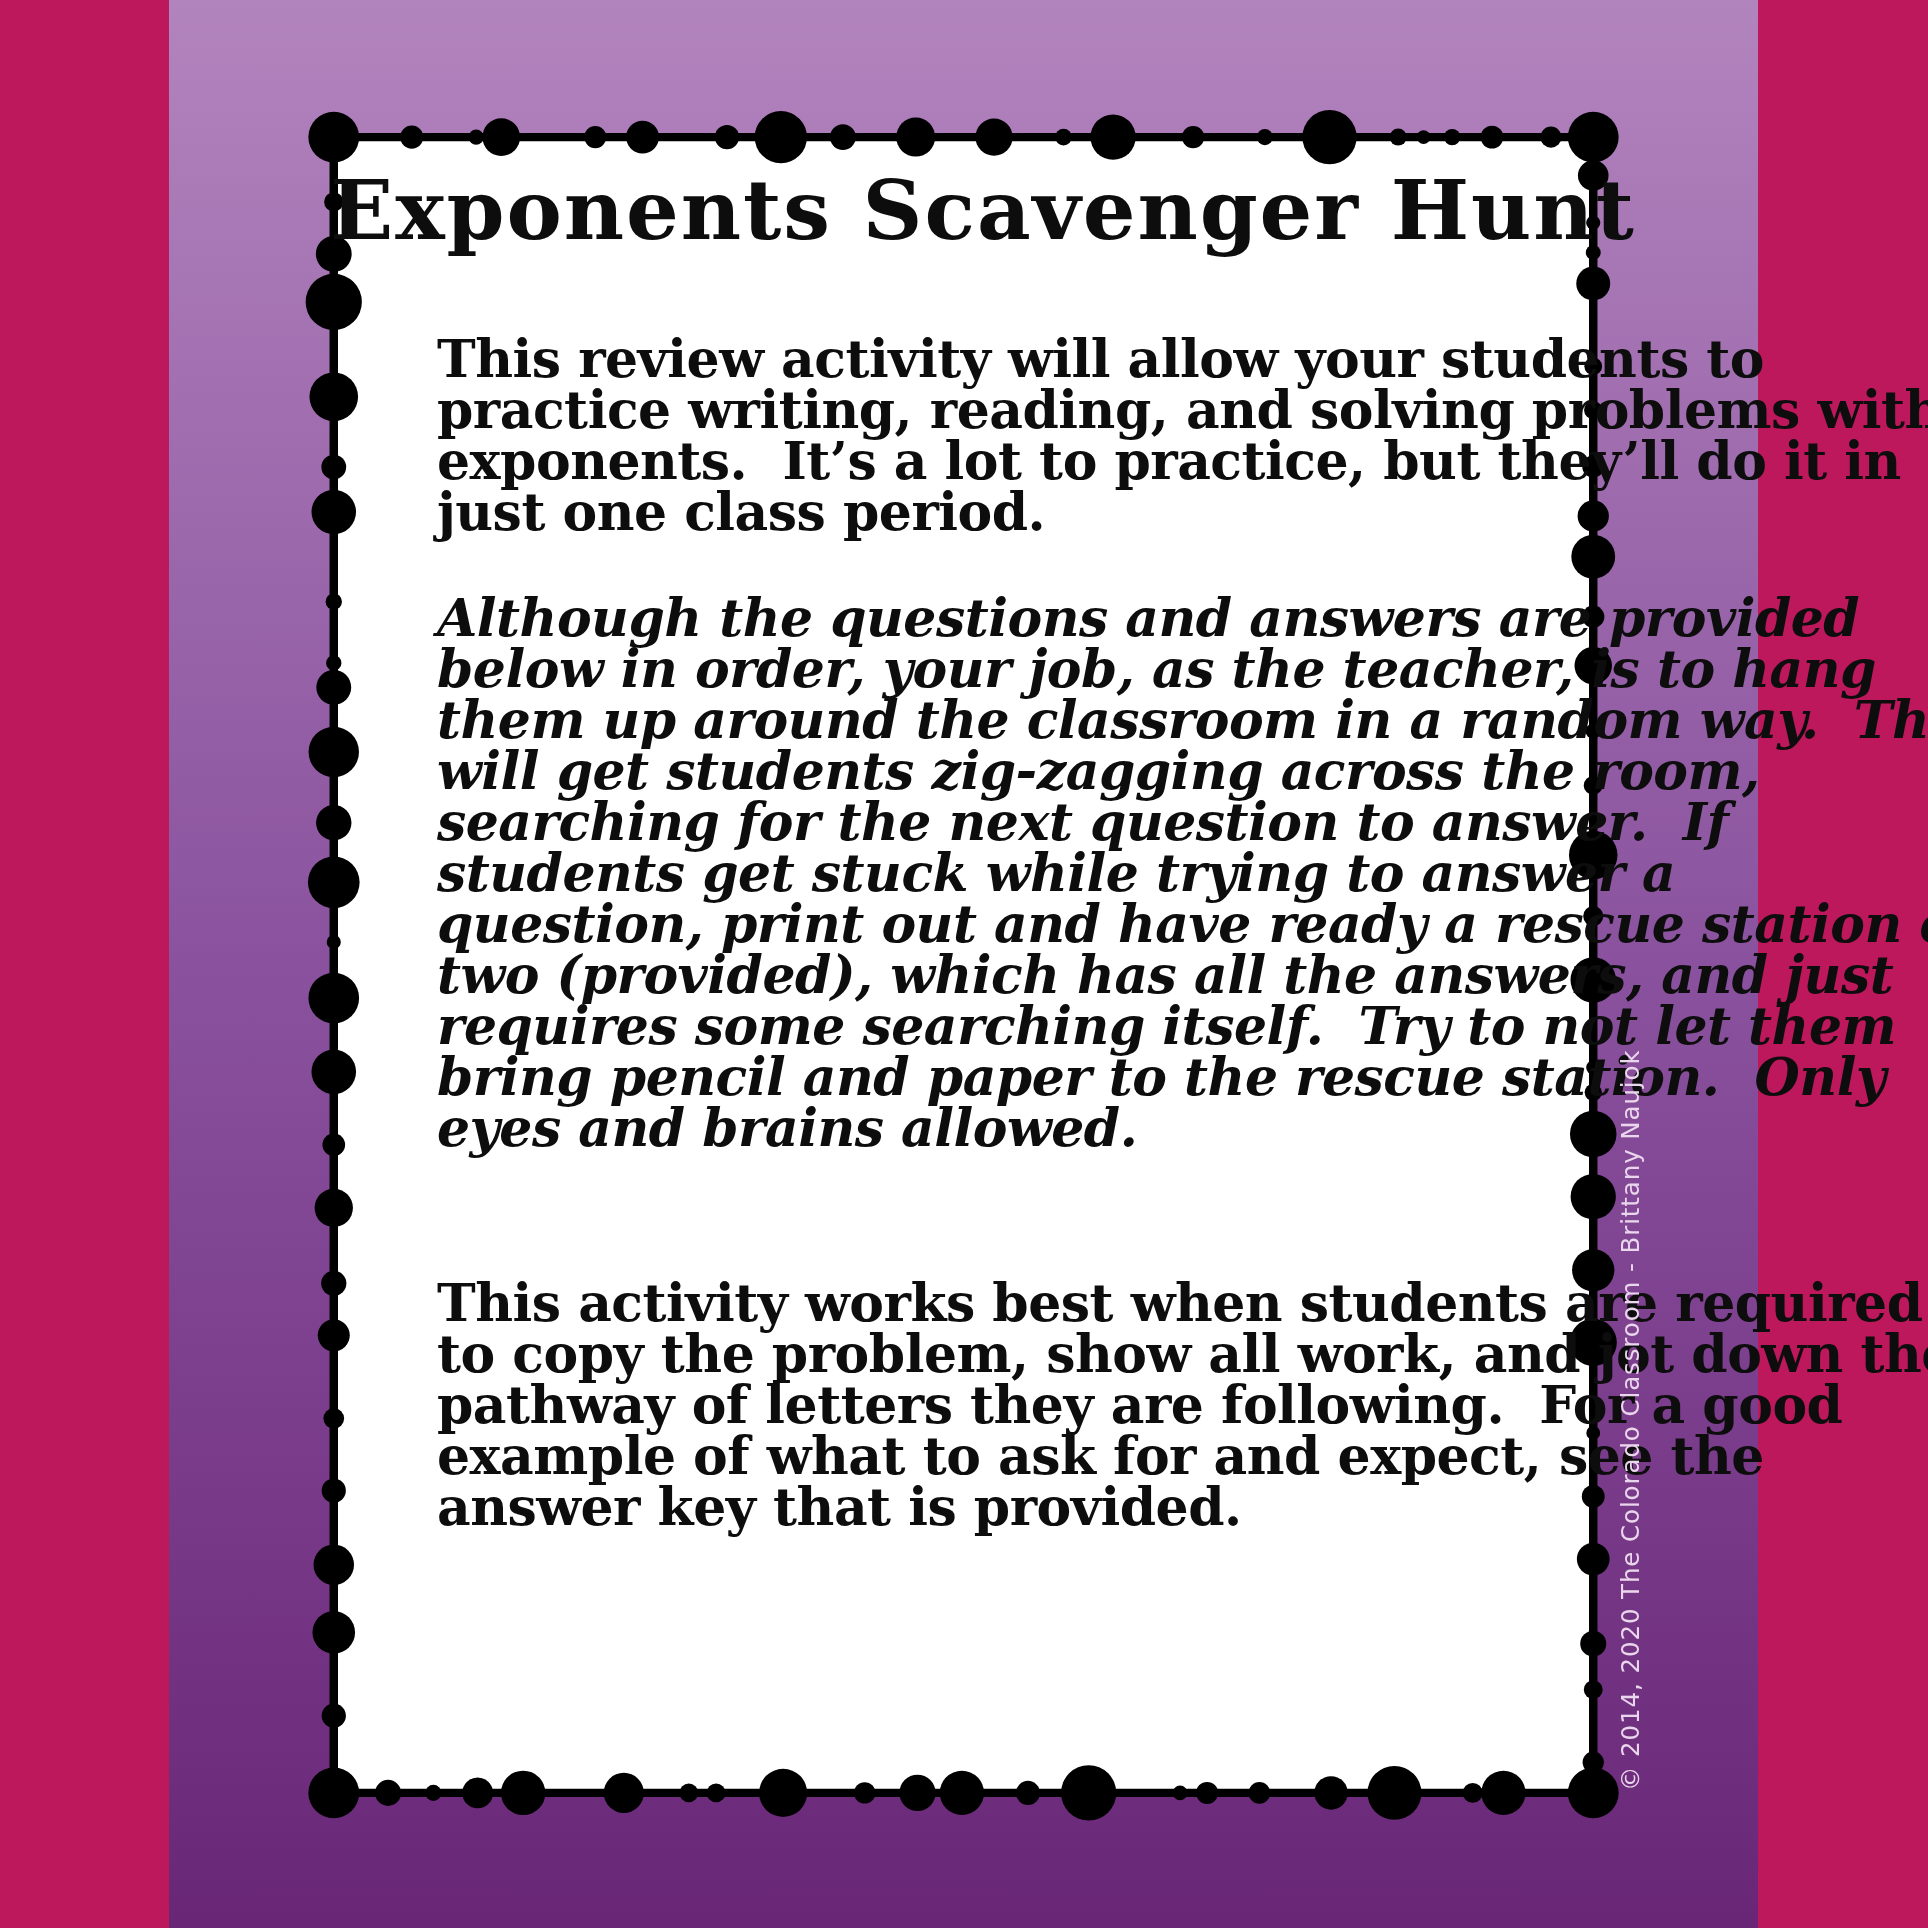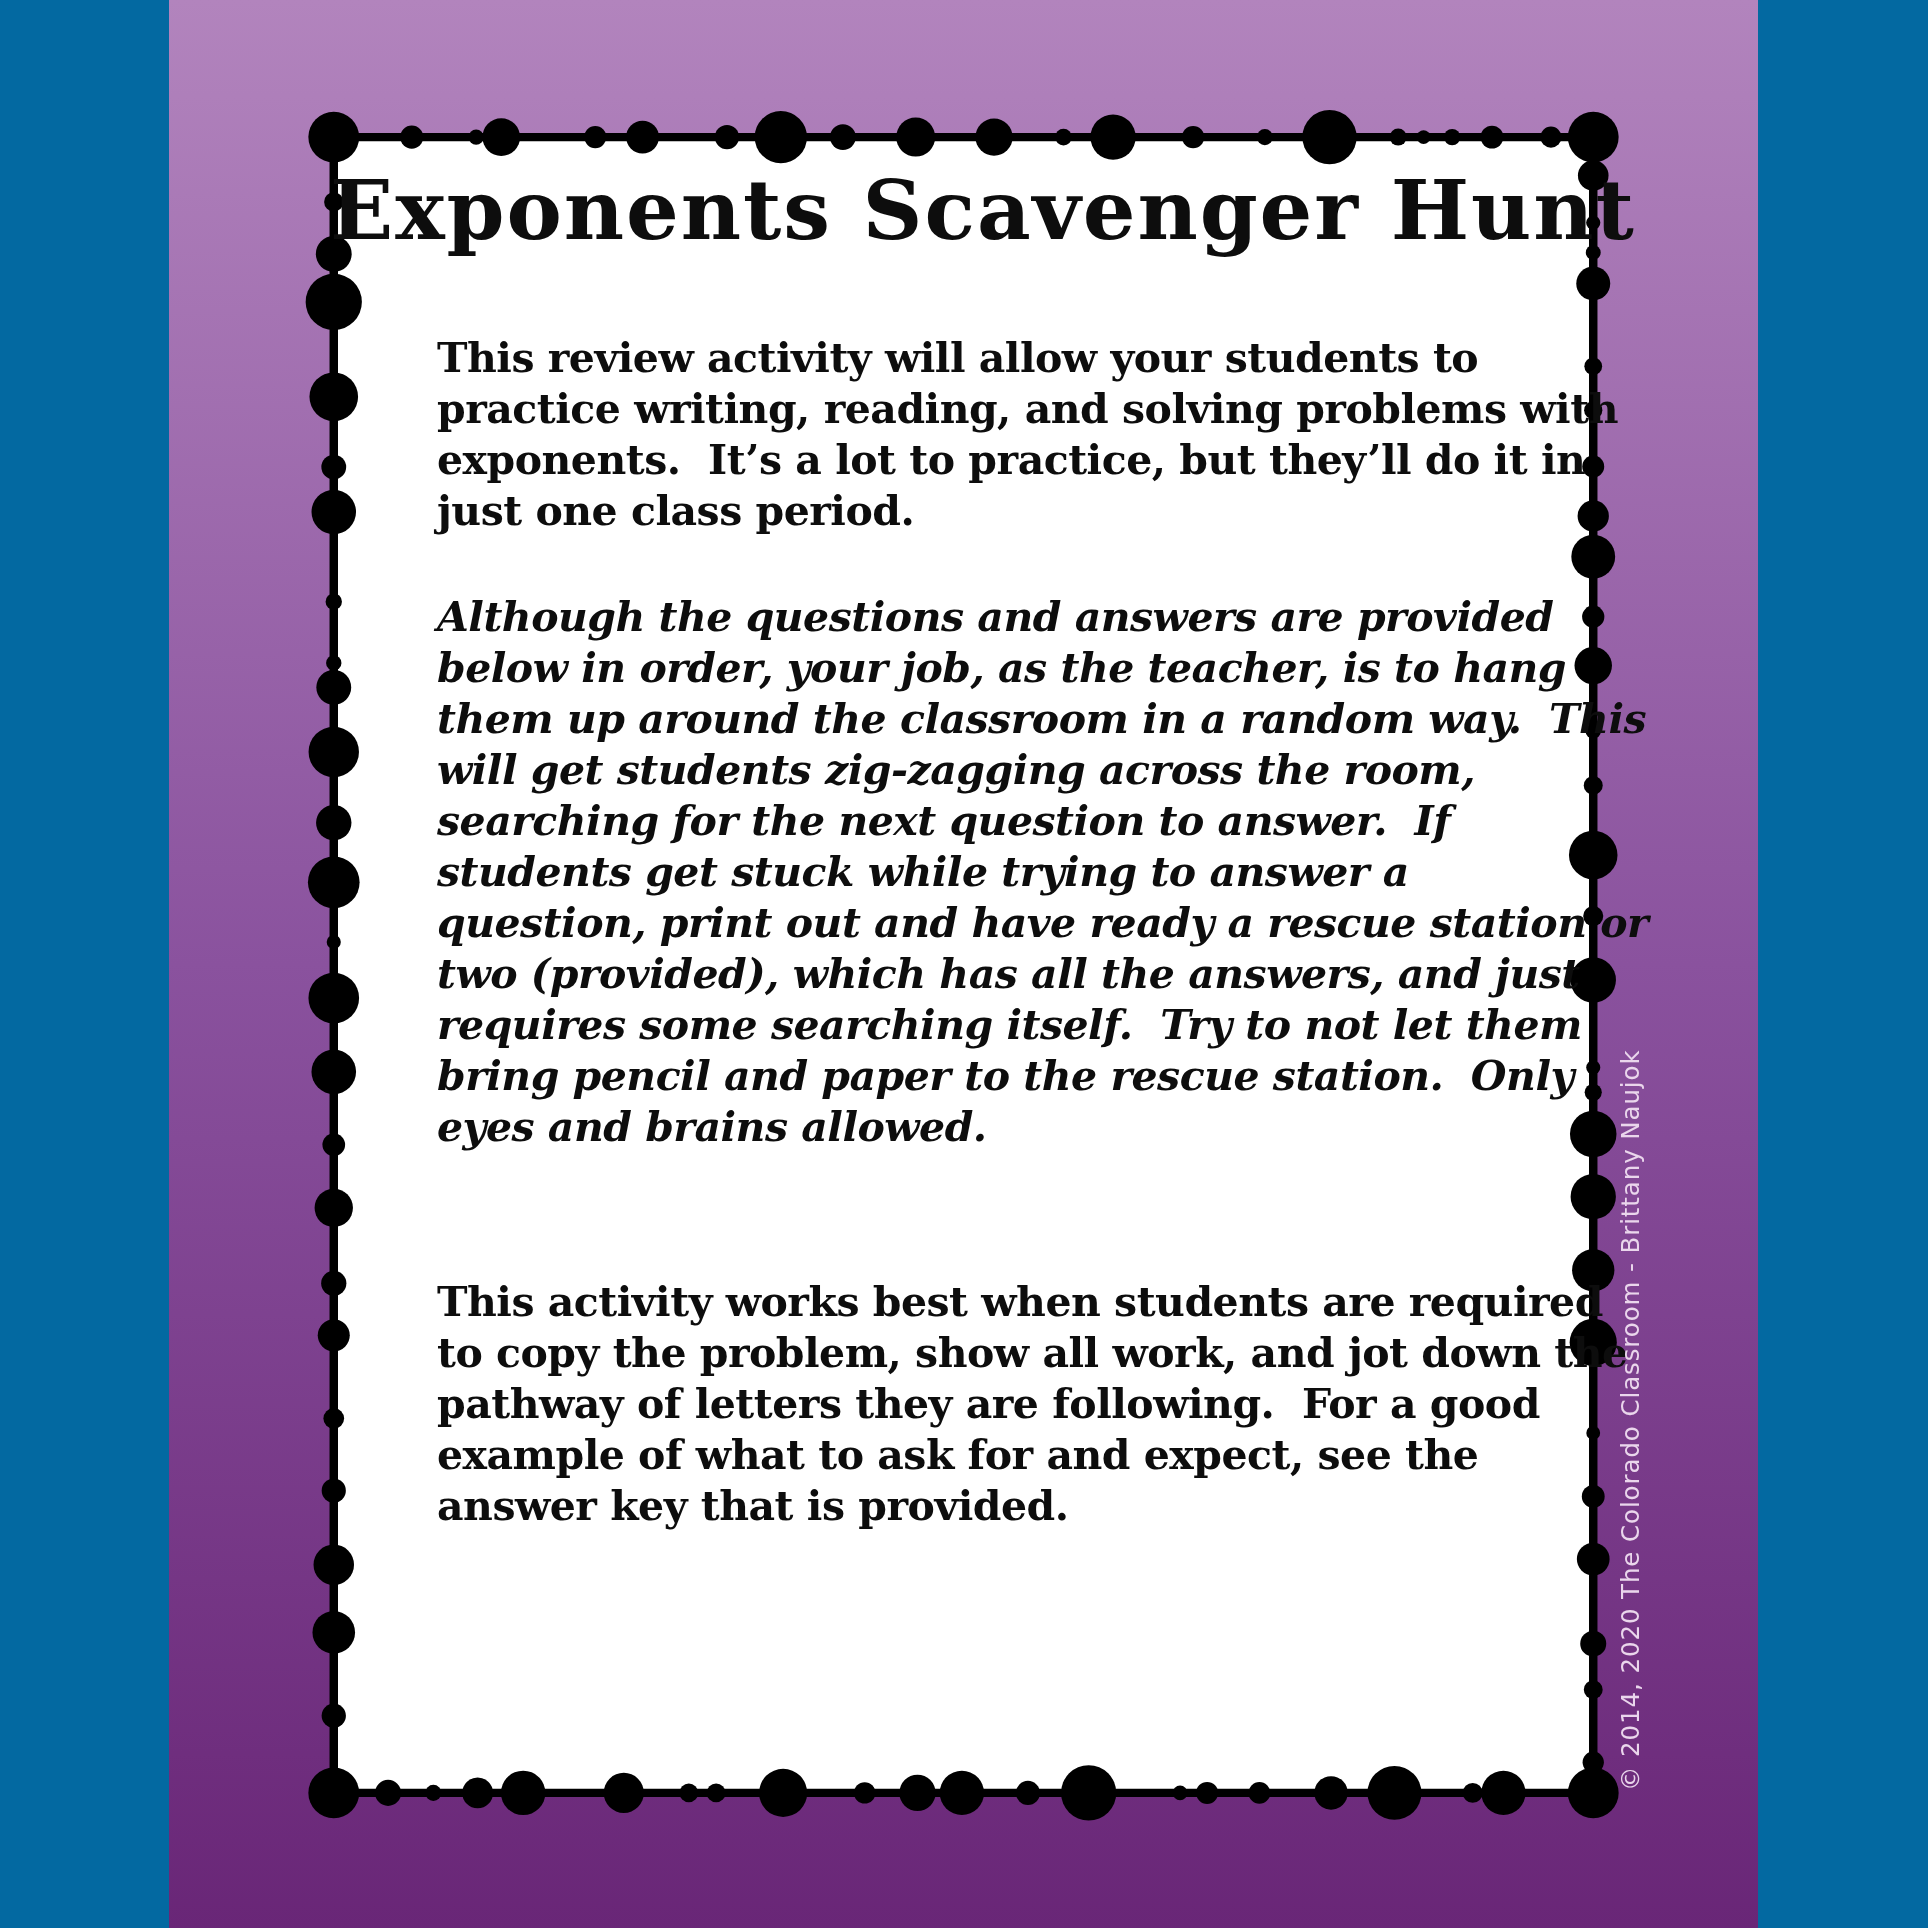--- a/index.html
+++ b/index.html
@@ -1,19 +1,19 @@
 <!DOCTYPE html>
 <html style="font-size:15px"><head>
 <meta charset="utf-8">
 <style>
   html,body{margin:0;padding:0;}
   .canvas{
     position:relative;
     width:1928px;height:1928px;
-    background:#0369a1;
+    background:#be185d;
     overflow:hidden;
     font-family:"DejaVu Serif", serif;
   }
   .purple-band{
     position:absolute;
     left:169px;top:0;
     width:1589px;height:1928px;
     background:linear-gradient(to bottom,#B284BD 0%,#8A529E 50%,#692677 100%);
   }
   .paper{
@@ -37,21 +37,21 @@
     font-weight:bold;
     line-height:90px;
     letter-spacing:1.9px;
     color:#0d0d0d;
     white-space:pre;
   }
   .body-par{
     position:absolute;
     left:107px;
     width:1130px;
-    font-size:41px;
+    font-size:52px;
     font-weight:bold;
     line-height:51px;
     letter-spacing:-0.5px;
     color:#0d0d0d;
     white-space:pre;
   }
   .par-1{top:200px;}
   .par-2{top:459px;font-style:italic;}
   .par-3{top:1049px;}
   .par-4{top:1144px;}

